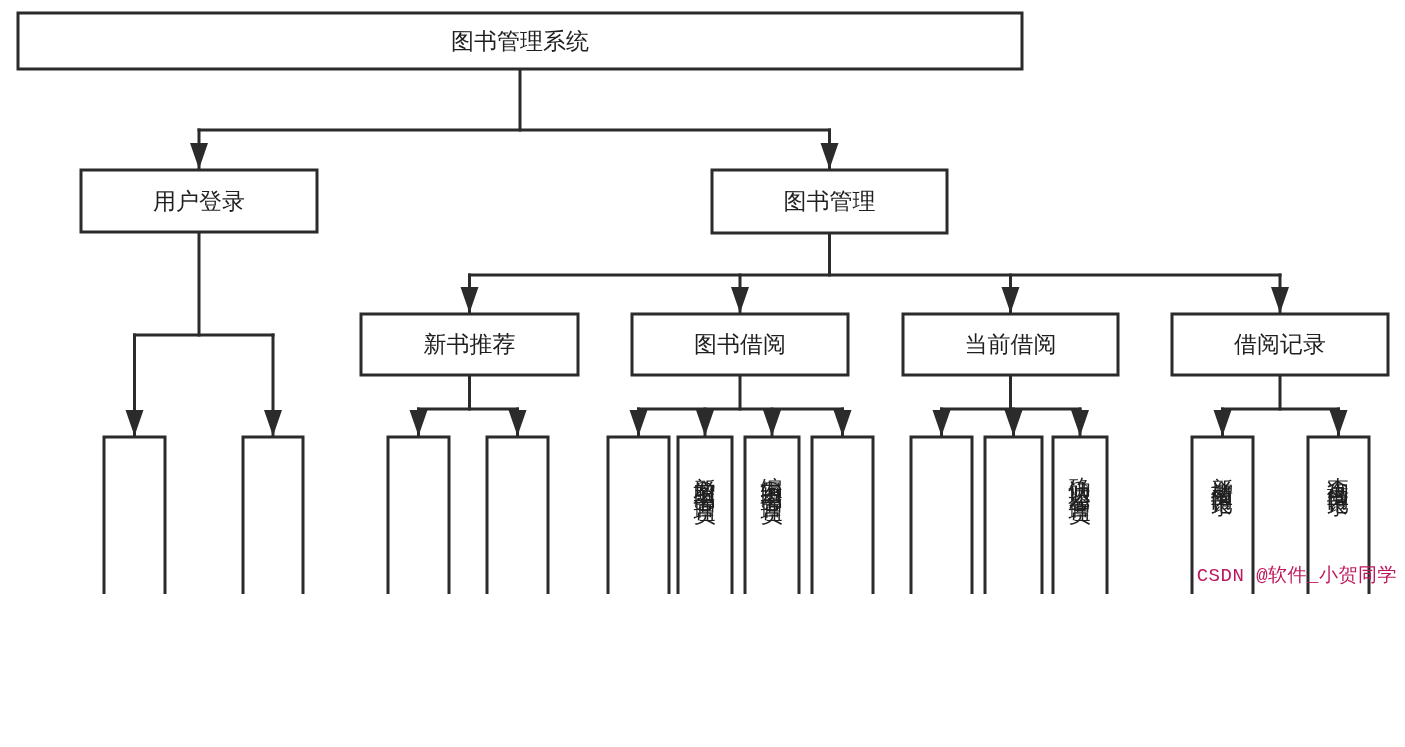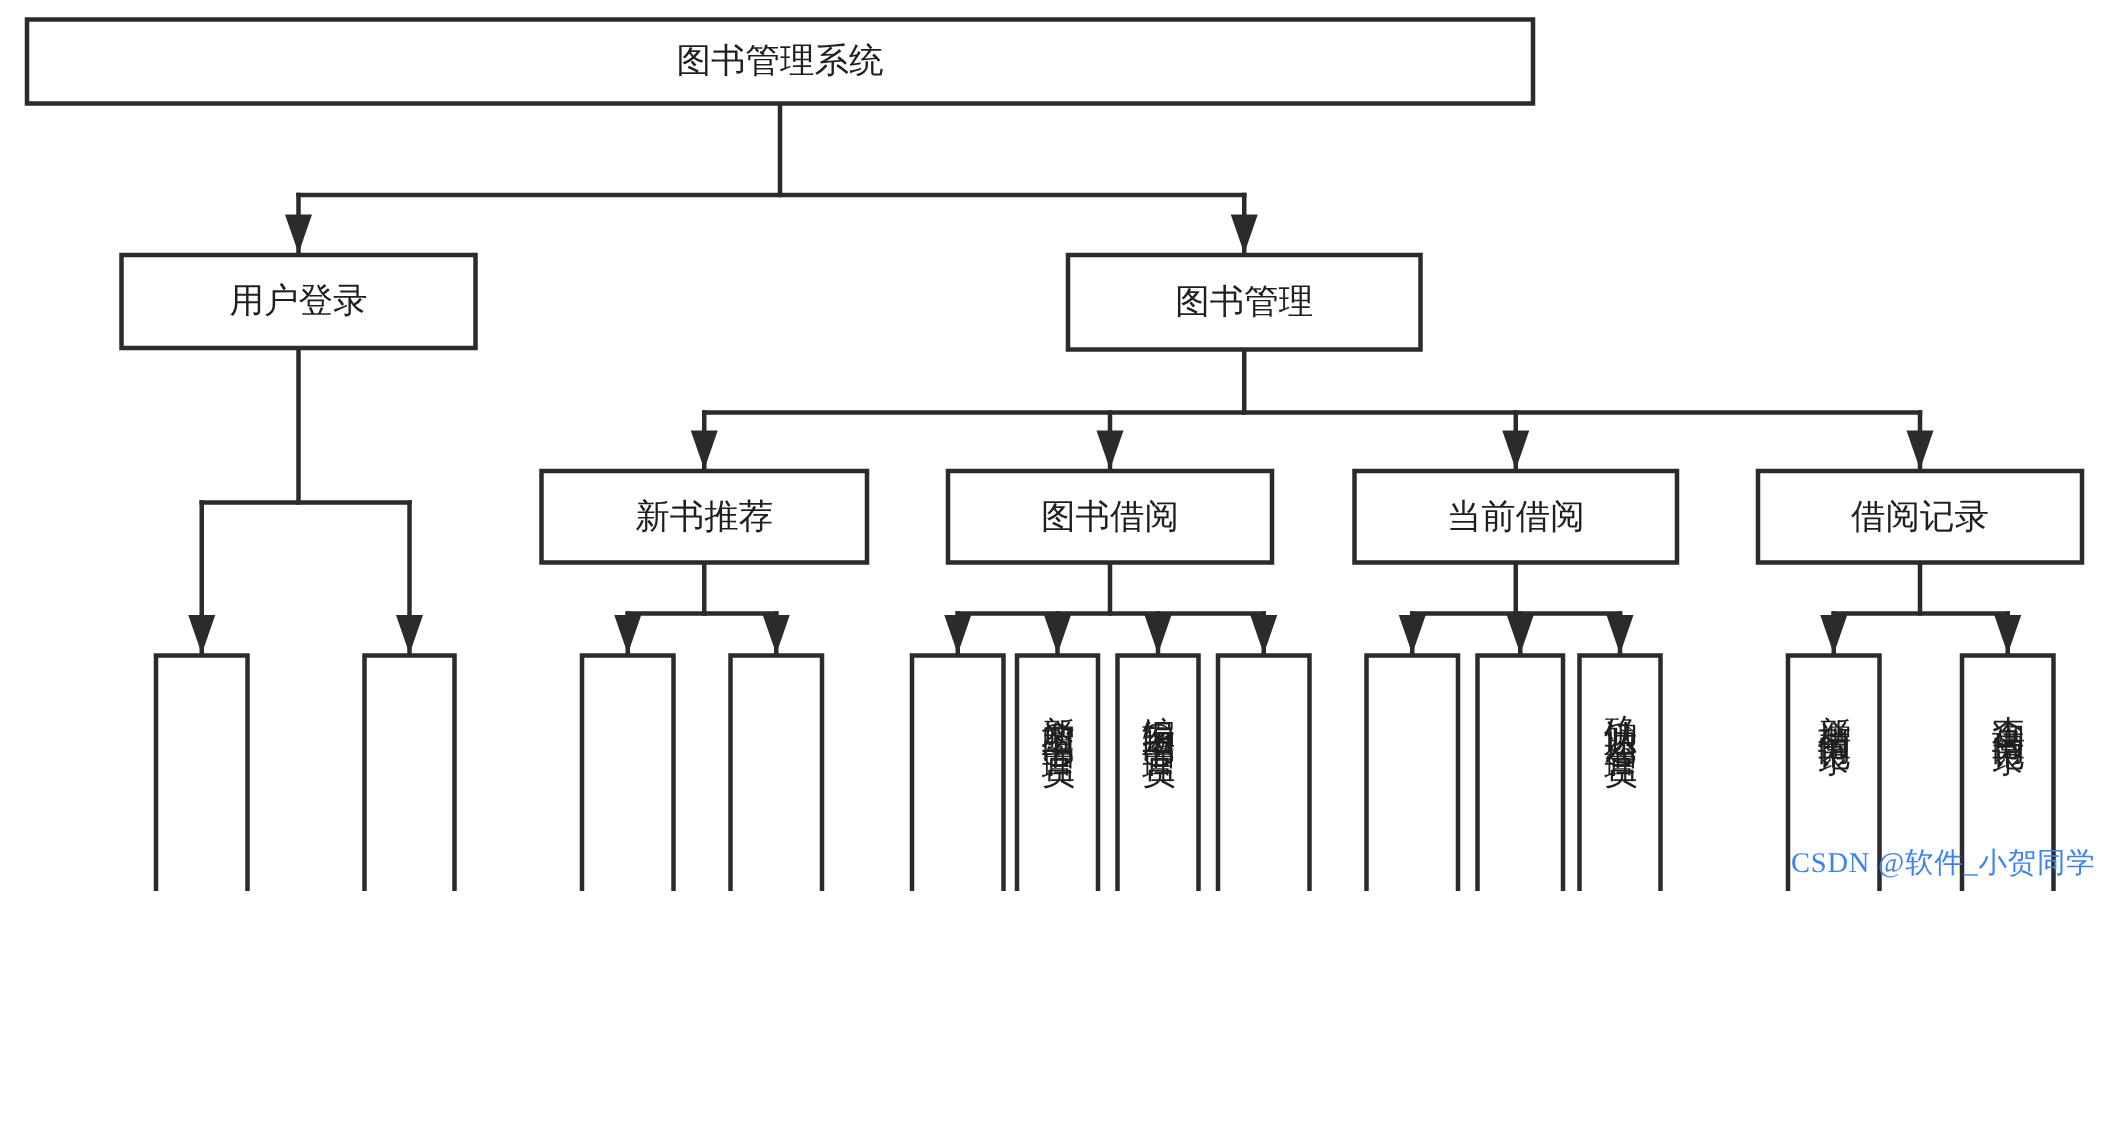--- a/index.html
+++ b/index.html
@@ -58,23 +58,23 @@
     font-size: 22px;
     line-height: 1.05;
     letter-spacing: 4px;
     color: #1f1f1f;
     white-space: nowrap;
   }
   .watermark {
     position: absolute;
     right: 8px;
     bottom: 6px;
-    font-family: Liberation Serif, serif;
+    font-family: Liberation Mono, monospace;
     font-size: 19px;
-    color: #3b82f6;
+    color: #be185d;
     letter-spacing: 0.5px;
     white-space: nowrap;
   }
 </style>
 </head>
 <body>
 
 <div id="page">
 
   <svg id="diagram" viewBox="0 0 1405 747">

